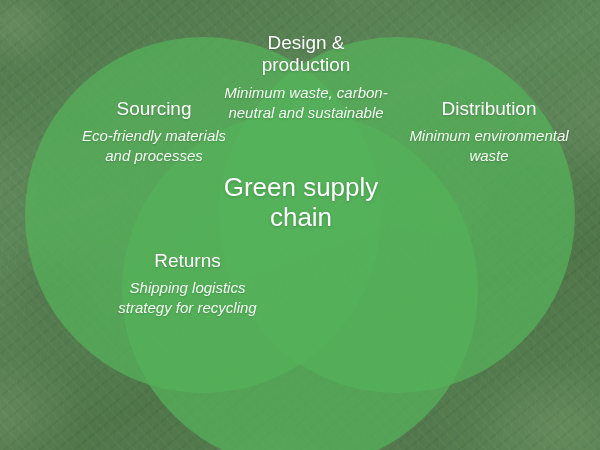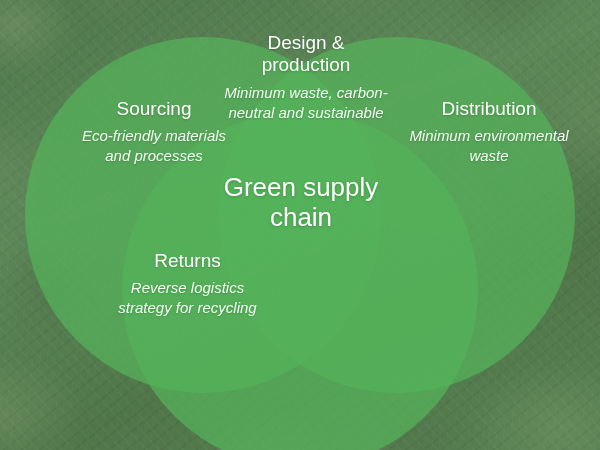--- a/index.html
+++ b/index.html
@@ -148,21 +148,21 @@
 waste</p>
     </div>
 
     <div id="node-center">
       <p class="center-title">Green supply
 chain</p>
     </div>
 
     <div class="node" id="node-returns">
       <p class="node-title">Returns</p>
-      <p class="node-desc">Reverse logistics
+      <p class="node-desc">Shipping logistics
 strategy for recycling</p>
     </div>
 
     <div class="node" id="node-distribution">
     </div>
 
 
   </div>
 </div>
 

